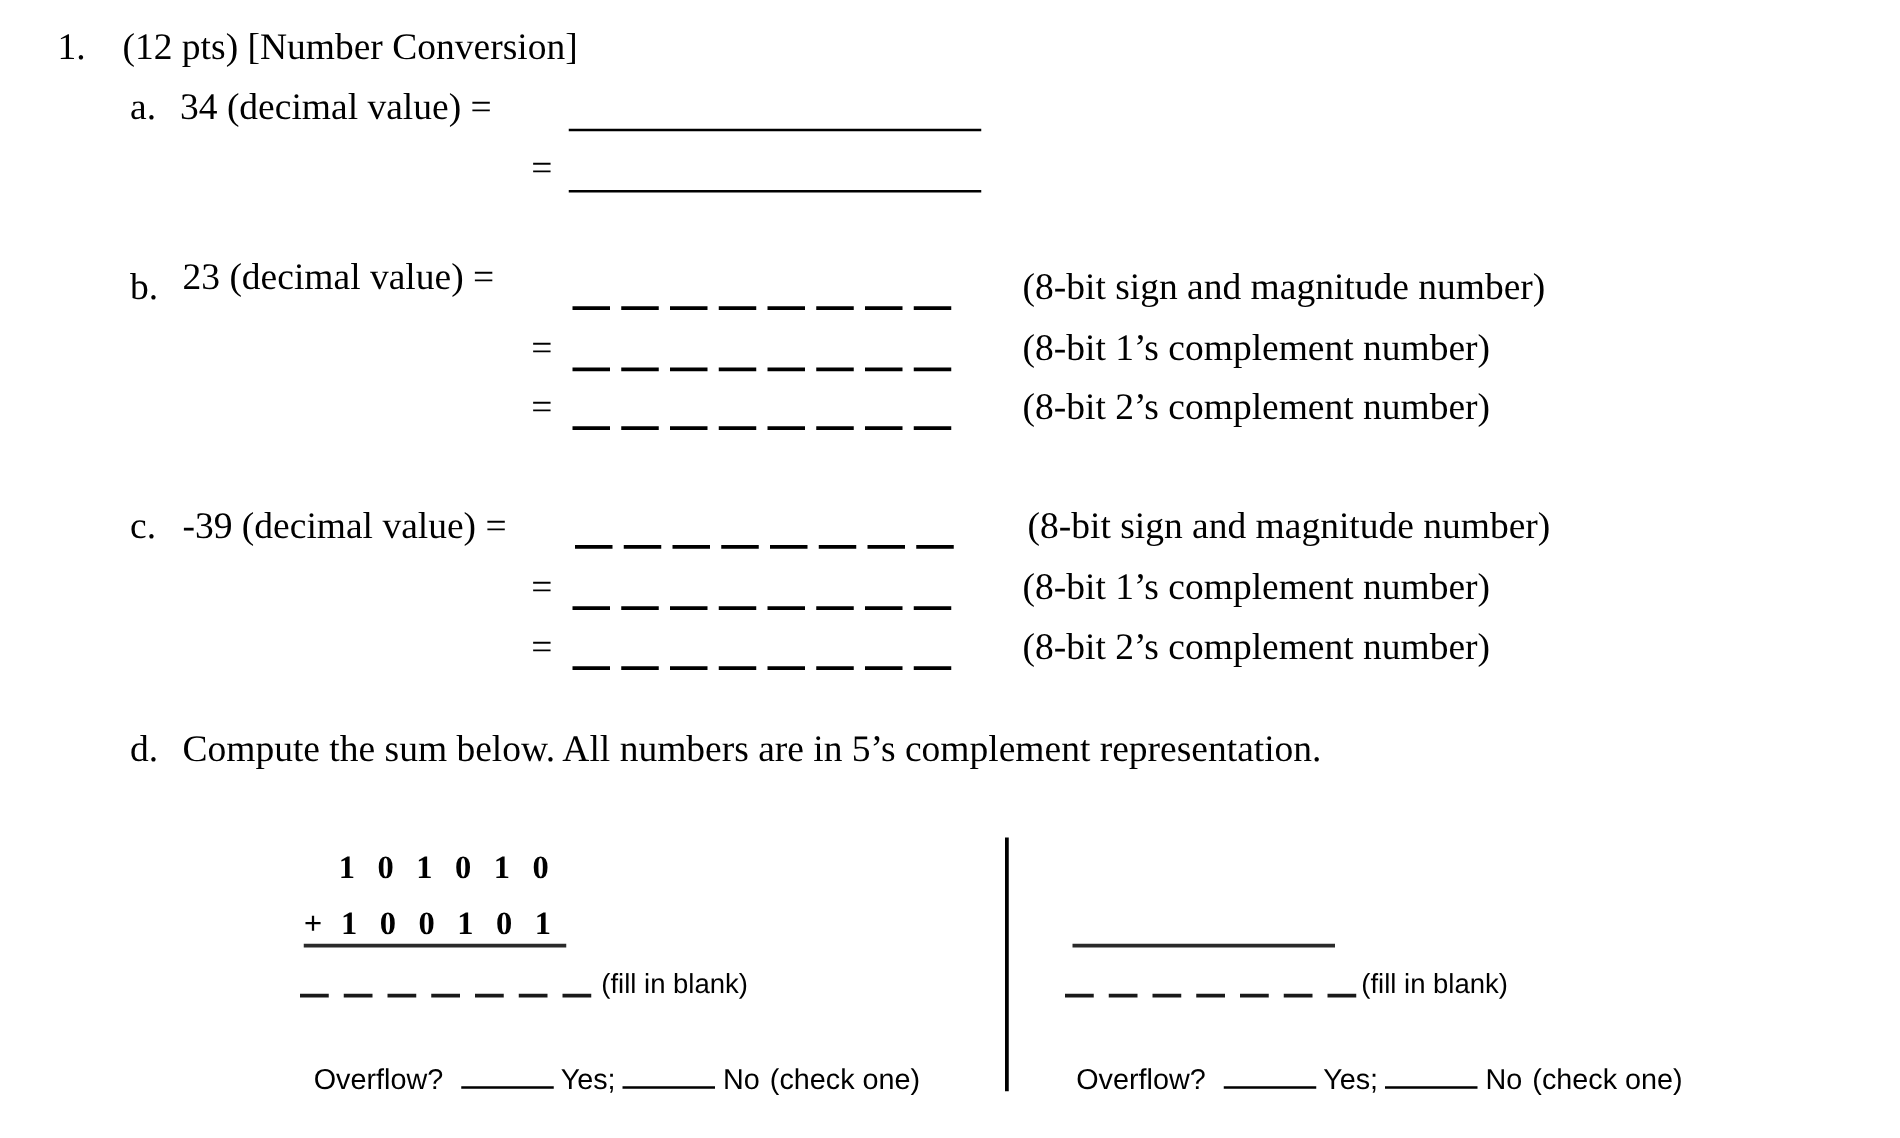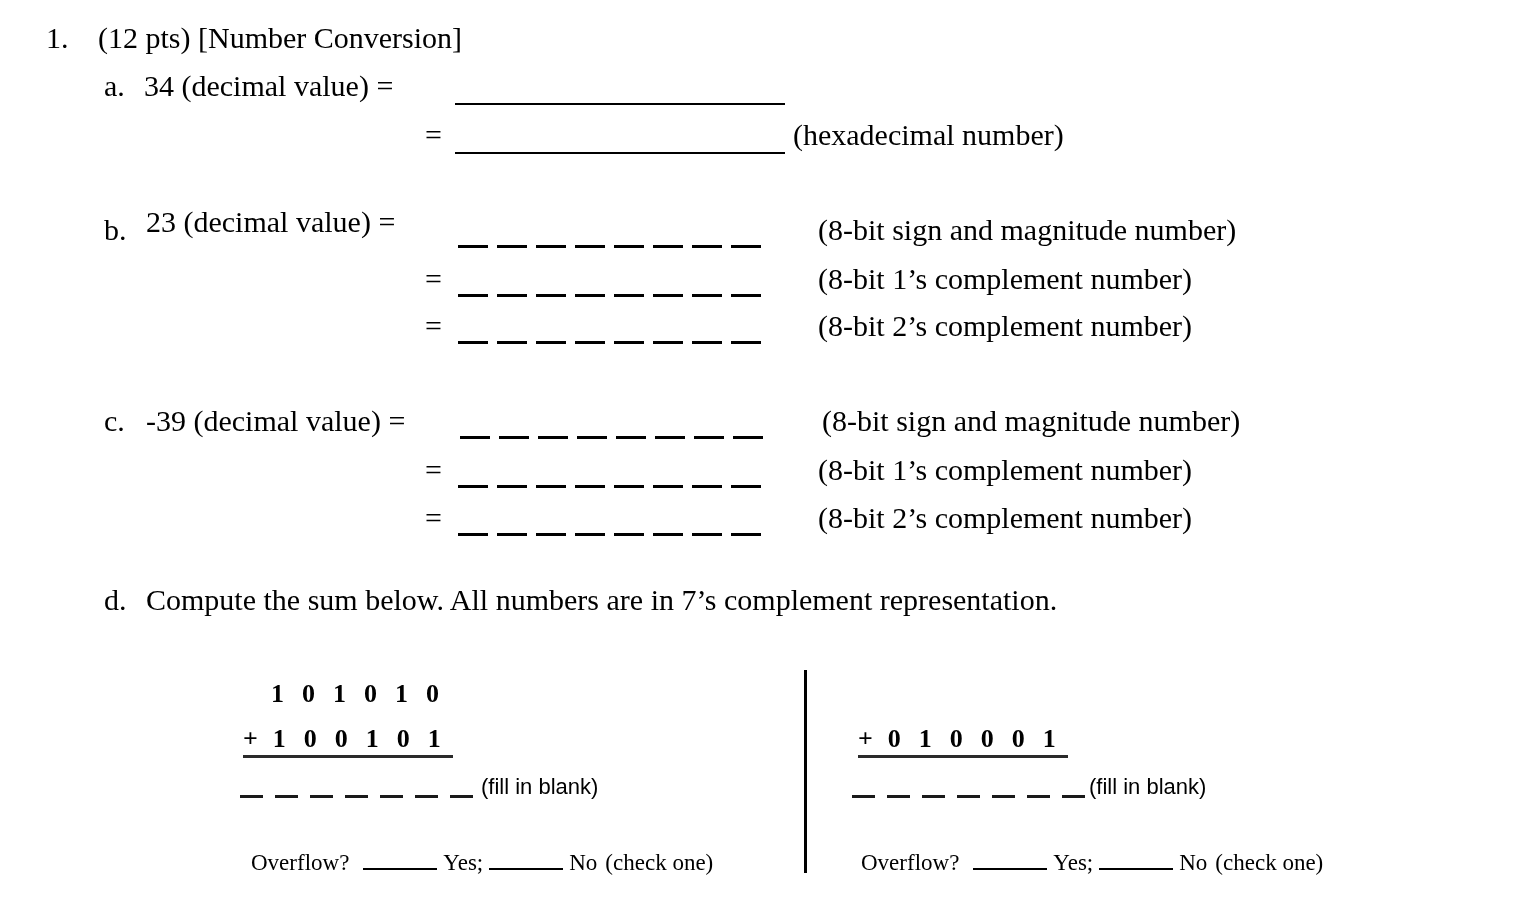--- a/index.html
+++ b/index.html
@@ -130,21 +130,20 @@
   }
 
   
   .overflow-line {
     position: absolute;
     font-size: 23px;
     line-height: 28px;
     white-space: nowrap;
     display: flex;
     align-items: baseline;
-    font-family: Liberation Serif, serif;
   }
   .overflow-line .ol-txt { display: inline-block; }
   .overflow-line .ol-blank {
     display: inline-block;
     width: 74px;
     border-bottom: 2px solid #000;
     margin: 0 6px;
     height: 18px;
   }
   .overflow-line .gap-sm { display: inline-block; width: 8px; }
@@ -156,21 +155,20 @@
 
   <div class="q-number serif">1.</div>
   <div class="q-title serif">(12 pts) [Number Conversion]</div>
 
   <div class="part-letter serif" style="left:104px; top:68px;">a.</div>
   <div class="part-stem serif" style="left:144px; top:68px;">34 (decimal value) =</div>
   <div class="solid-blank" style="left:455px; top:103px; width:330px;"></div>
 
   <div class="eq-sign serif" style="left:425px; top:117px;">=</div>
   <div class="solid-blank" style="left:455px; top:152px; width:330px;"></div>
-  <div class="row-label serif" style="left:793px; top:117px;">(hexadecimal number)</div>
 
   <div class="part-letter serif" style="left:104px; top:212px;">b.</div>
   <div class="part-stem serif" style="left:146px; top:204px;">23 (decimal value) =</div>
 
   <div class="bit-blank" style="left:458px; top:245px;">
     <span class="dash"></span>
       <span class="dash"></span>
       <span class="dash"></span>
       <span class="dash"></span>
       <span class="dash"></span>
@@ -241,21 +239,21 @@
       <span class="dash"></span>
       <span class="dash"></span>
       <span class="dash"></span>
       <span class="dash"></span>
       <span class="dash"></span>
       <span class="dash"></span>
   </div>
   <div class="row-label serif" style="left:818px; top:500px;">(8-bit 2’s complement number)</div>
 
   <div class="part-letter serif" style="left:104px; top:582px;">d.</div>
-  <div class="part-stem serif" style="left:146px; top:582px;">Compute the sum below. All numbers are in 7’s complement representation.</div>
+  <div class="part-stem serif" style="left:146px; top:582px;">Compute the sum below. All numbers are in 5’s complement representation.</div>
 
   <div class="divider" style="left:804px; top:670px; height:203px;"></div>
 
   <div class="addend-row serif" style="left:262px; top:678px;">
     <span class="bit">1</span><span class="bit">0</span><span class="bit">1</span><span class="bit">0</span><span class="bit">1</span><span class="bit">0</span>
   </div>
 
   <div class="addend-row serif" style="left:243px; top:723px;">
     <span class="plus">+</span><span class="bit">1</span><span class="bit">0</span><span class="bit">0</span><span class="bit">1</span><span class="bit">0</span><span class="bit">1</span>
   </div>
@@ -277,23 +275,20 @@
     <span class="gap-sm"></span>
     <span class="ol-blank"></span>
     <span class="ol-txt">Yes;</span>
     <span class="ol-blank"></span>
     <span class="ol-txt">No</span>
     <span class="gap-sm"></span>
     <span class="ol-txt">(check one)</span>
   </div>
 
 
-  <div class="addend-row serif" style="left:858px; top:723px;">
-    <span class="plus">+</span><span class="bit">0</span><span class="bit">1</span><span class="bit">0</span><span class="bit">0</span><span class="bit">0</span><span class="bit">1</span>
-  </div>
   <div class="addend-rule" style="left:858px; top:755px; width:210px;"></div>
 
   <div class="sum-blank" style="left:852px; top:795px;">
     <span class="dash"></span>
       <span class="dash"></span>
       <span class="dash"></span>
       <span class="dash"></span>
       <span class="dash"></span>
       <span class="dash"></span>
       <span class="dash"></span>

